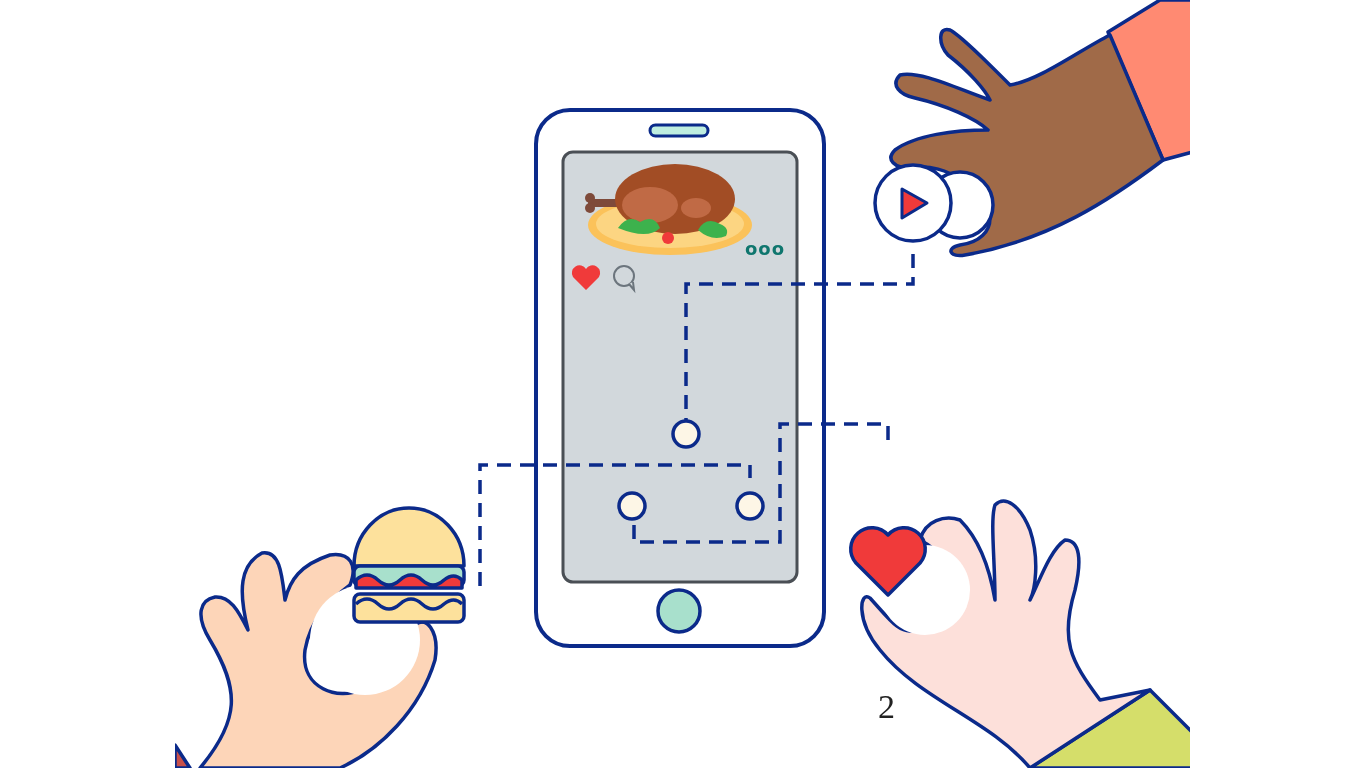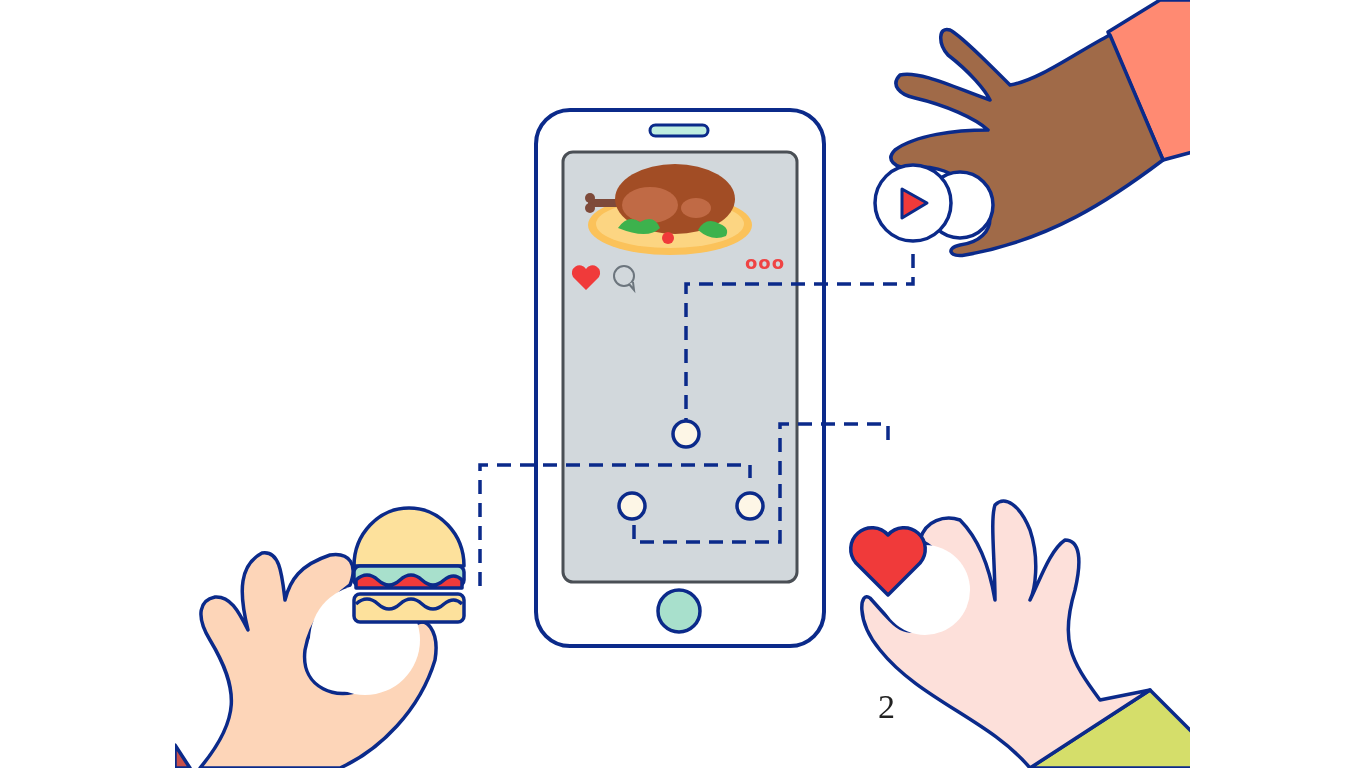--- a/index.html
+++ b/index.html
@@ -1,19 +1,19 @@
 <!DOCTYPE html>
 <html><head>
 <meta charset="utf-8">
 <style>
   html, body { margin: 0; padding: 0; background: #ffffff; }
   body { width: 1366px; height: 768px; position: relative; overflow: hidden; font-family: "Liberation Serif", serif; }
   .canvas { position: absolute; left: 0; top: 0; width: 1366px; height: 768px; }
   .page-number { position: absolute; left: 878px; top: 688px; font-size: 34px; color: #222; font-family: "Liberation Serif", serif; }
-  .menu-dots { position: absolute; left: 745px; top: 254px; font-size: 18px; letter-spacing: 1px; color: #ef4444; font-family: "DejaVu Sans", sans-serif; font-weight: bold; line-height: 1; }
+  .menu-dots { position: absolute; left: 745px; top: 240px; font-size: 18px; letter-spacing: 1px; color: #0f766e; font-family: "DejaVu Sans", sans-serif; font-weight: bold; line-height: 1; }
   .clip-right { position: absolute; left: 1190px; top: 0; width: 176px; height: 768px; background: #ffffff; }
   .clip-left { position: absolute; left: 0; top: 0; width: 175px; height: 768px; background: #ffffff; }
 </style>
 </head>
 <body>
 
 <div class="canvas">
 <svg width="1366" height="768" viewBox="0 0 1366 768" xmlns="http://www.w3.org/2000/svg">
 
   <g>

